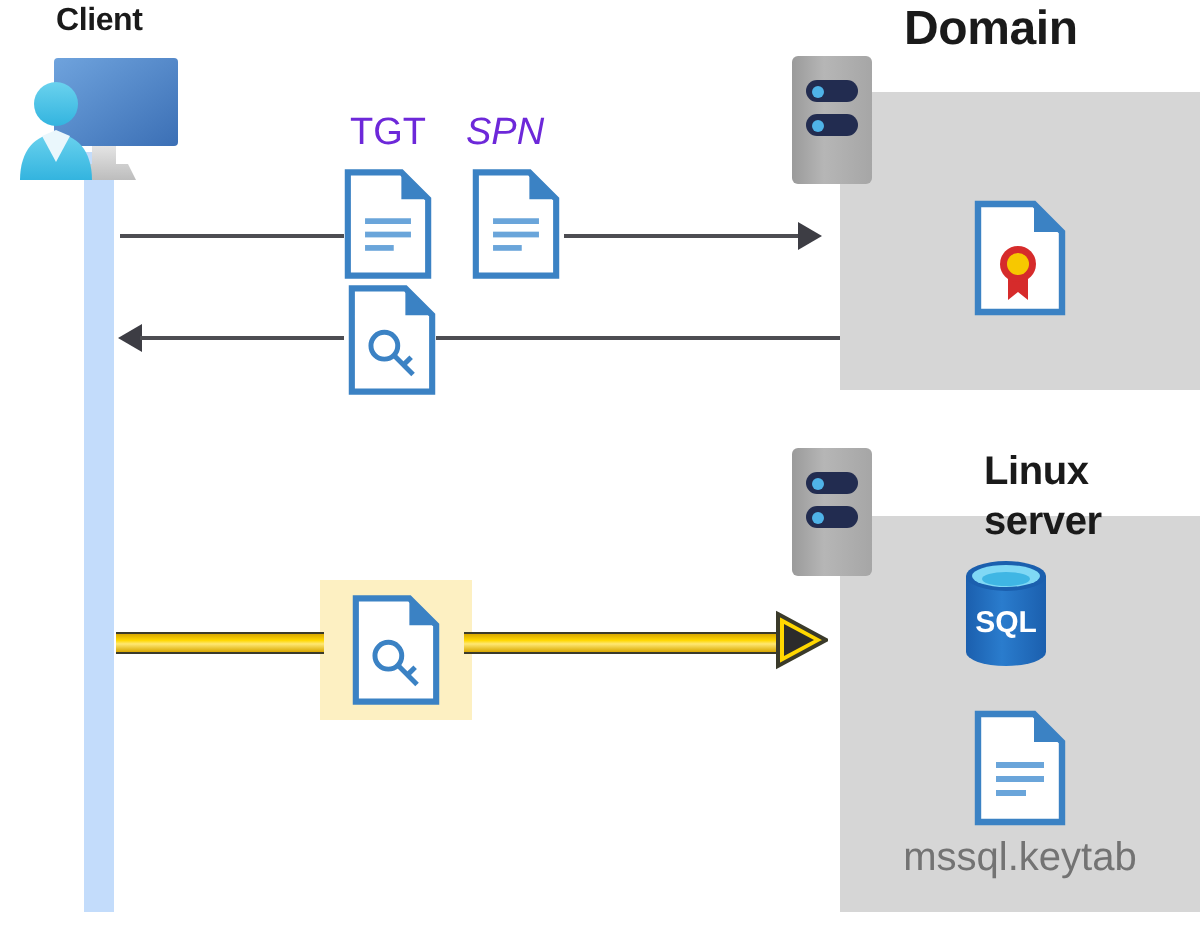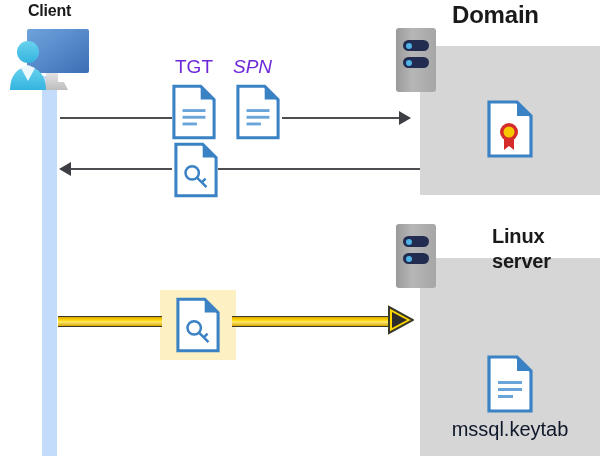--- a/index.html
+++ b/index.html
@@ -88,21 +88,21 @@
     background:linear-gradient(180deg,#d8a700 0%,#ffd700 35%,#ffe873 55%,#d8a700 100%);
     border-top:1.5px solid #3a3a2a;border-bottom:1.5px solid #3a3a2a;
   }
   #yarrow-head{
     position:absolute;left:388px;top:305px;width:26px;height:30px;
   }
 
   
   #keytab-label{
     left:420px;top:418px;width:180px;text-align:center;
-    font-size:20px;color:#0f172a;
+    font-size:20px;color:#737373;
   }
 </style>
 </head>
 <body>
 
 <div id="stage">
 
   <div class="abs" id="lifeline"></div>
 
   <div class="abs title" id="client-title">Client</div>
@@ -164,20 +164,36 @@
   <div class="abs rack" id="linux-rack">
     <div class="bar b1">
         <div class="dot"></div>
       </div>
     <div class="bar b2">
         <div class="dot"></div>
       </div>
   </div>
   <div class="abs title" id="linux-title">Linux server</div>
 
+  <div class="abs" style="left:477px;top:278px;">
+    <svg width="52" height="60" viewBox="0 0 52 60">
+      <defs>
+        <linearGradient id="cyl" x1="0" y1="0" x2="1" y2="0">
+          <stop offset="0" stop-color="#1b5fae"></stop>
+            <stop offset="0.45" stop-color="#2a7ccd"></stop>
+            <stop offset="1" stop-color="#1b5fae"></stop>
+        </linearGradient>
+      </defs>
+      <path d="M6 10 h40 v38 a20 7 0 0 1 -40 0 z" fill="url(#cyl)"></path>
+      <ellipse cx="26" cy="10" rx="20" ry="7.5" fill="#1b5fae"></ellipse>
+      <ellipse cx="26" cy="10" rx="17" ry="5.5" fill="#7fd8f5"></ellipse>
+      <ellipse cx="26" cy="11.5" rx="12" ry="3.5" fill="#3fb6e4"></ellipse>
+      <text x="26" y="38" font-family="Liberation Sans, sans-serif" font-size="15" font-weight="bold" fill="#ffffff" text-anchor="middle">SQL</text>
+    </svg>
+  </div>
 
   <div class="abs doc" style="left:487px;top:355px;">
     <svg width="46" height="58" viewBox="0 0 46 58">
       <path d="M2 2 h28 l14 14 v40 H2 z" fill="#ffffff" stroke="#3b82c4" stroke-width="3.2"></path>
       <path d="M30 2 l14 14 h-14 z" fill="#3b82c4"></path>
       <rect x="11" y="26" width="24" height="3" fill="#6aa5da"></rect>
       <rect x="11" y="33" width="24" height="3" fill="#6aa5da"></rect>
       <rect x="11" y="40" width="15" height="3" fill="#6aa5da"></rect>
     </svg>
   </div>

